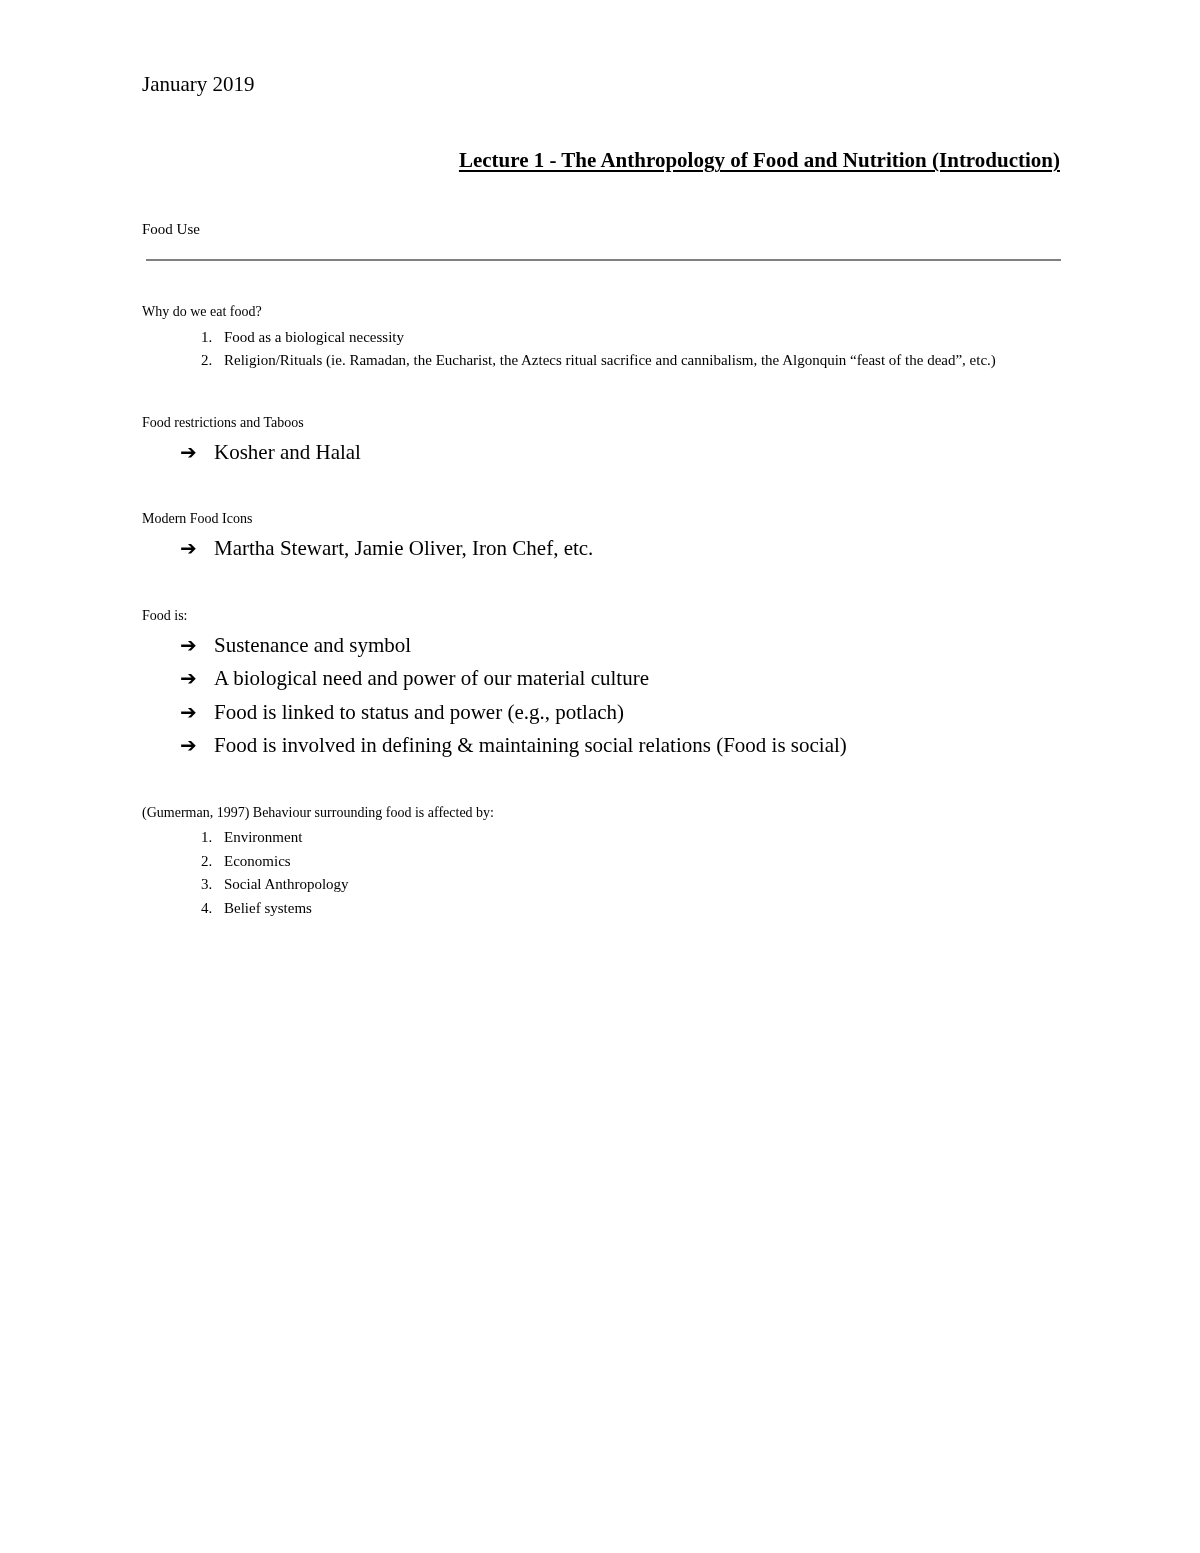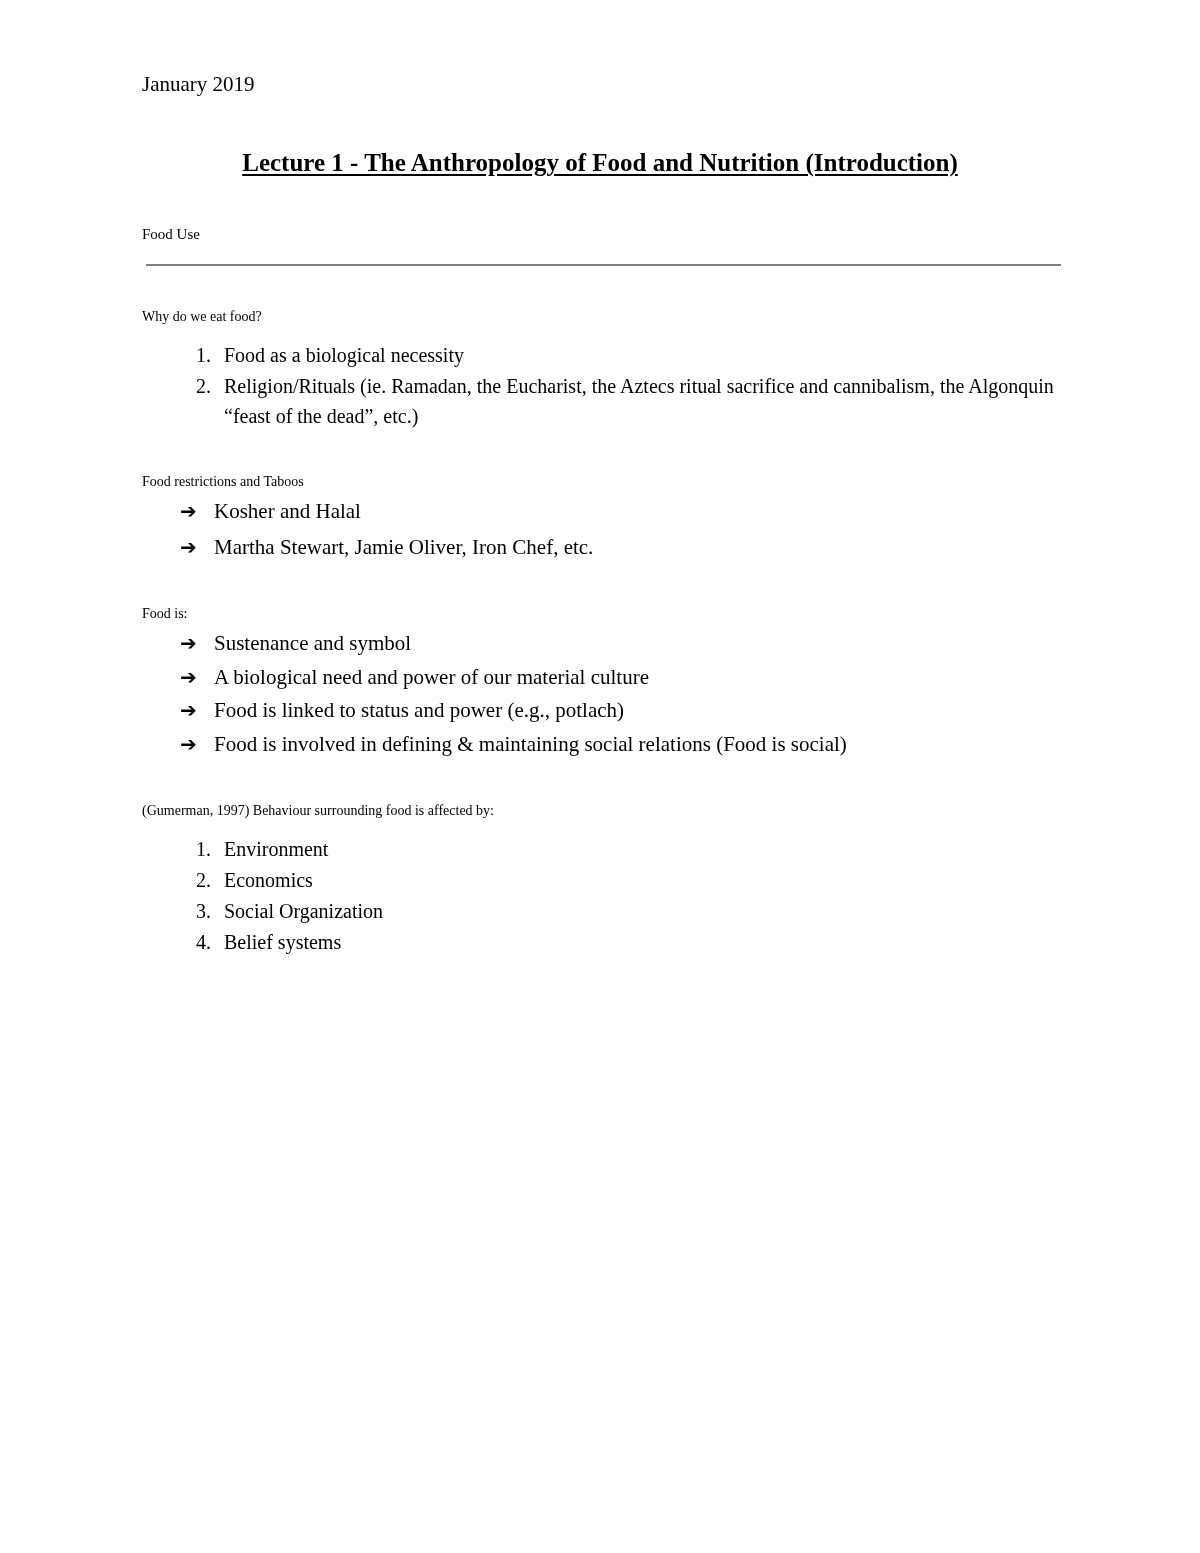--- a/index.html
+++ b/index.html
@@ -21,22 +21,22 @@
     height: 1553px;
     box-sizing: border-box;
     padding: 70px 140px 0 140px;
   }
   .date-line {
     font-size: 21px;
     line-height: 1.35;
     margin: 0 0 0 2px;
   }
   .doc-title {
-    text-align: center;
-    font-size: 25px;
+    text-align: right;
+    font-size: 21px;
     margin: 48px 0 0 0;
     line-height: 1.35;
   }
   .doc-title span {
     text-decoration: underline;
     text-underline-offset: 3px;
   }
   .section-head {
     font-size: 15px;
     margin: 44px 0 0 2px;
@@ -47,22 +47,22 @@
     border-top: 2px solid #808080;
     margin: 20px 0 0 6px;
     width: 915px;
   }
   .para {
     font-size: 14px;
     margin: 42px 0 0 2px;
     line-height: 1.35;
   }
   ol.numlist {
-    font-size: 20px;
-    margin: 13px 0 0 0;
+    font-size: 15px;
+    margin: 4px 0 0 0;
     padding-left: 76px;
     line-height: 1.5;
   }
   ol.numlist li {
     padding-left: 8px;
     margin-bottom: 1px;
   }
   ul.arrowlist {
     list-style: none;
     font-size: 21px;
@@ -101,33 +101,34 @@
   <ol class="numlist">
     <li>Food as a biological necessity</li>
     <li>Religion/Rituals (ie. Ramadan, the Eucharist, the Aztecs ritual sacrifice and cannibalism, the Algonquin “feast of the dead”, etc.)</li>
   </ol>
 
   <p class="para">Food restrictions and Taboos</p>
   <ul class="arrowlist">
     <li><span class="arrow">➔</span><span>Kosher and Halal</span></li>
   </ul>
 
+  <p class="para">Modern Food Icons</p>
   <ul class="arrowlist">
     <li><span class="arrow">➔</span><span>Martha Stewart, Jamie Oliver, Iron Chef, etc.</span></li>
   </ul>
 
   <p class="para">Food is:</p>
   <ul class="arrowlist">
     <li><span class="arrow">➔</span><span>Sustenance and symbol</span></li>
     <li><span class="arrow">➔</span><span>A biological need and  power of our material culture</span></li>
     <li><span class="arrow">➔</span><span>Food is linked to status and power (e.g., potlach)</span></li>
     <li><span class="arrow">➔</span><span>Food is involved in defining &amp; maintaining social relations (Food is social)</span></li>
   </ul>
 
   <p class="para">(Gumerman, 1997) Behaviour surrounding food is affected by:</p>
   <ol class="numlist">
     <li>Environment</li>
     <li>Economics</li>
-    <li>Social Organization</li>
+    <li>Social Anthropology</li>
     <li>Belief systems</li>
   </ol>
 
 </div>
 
 </body></html>

